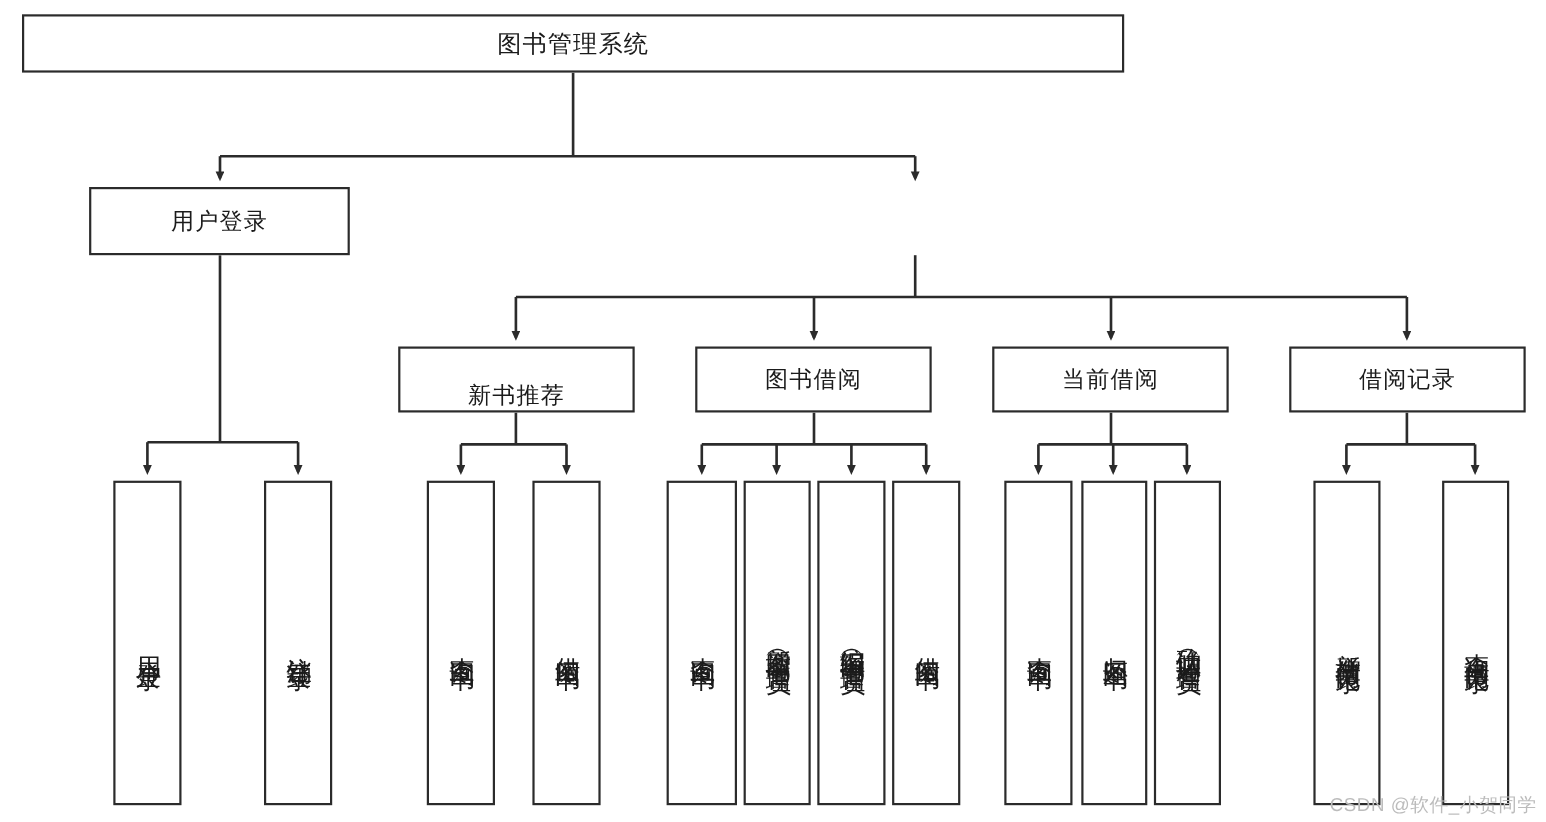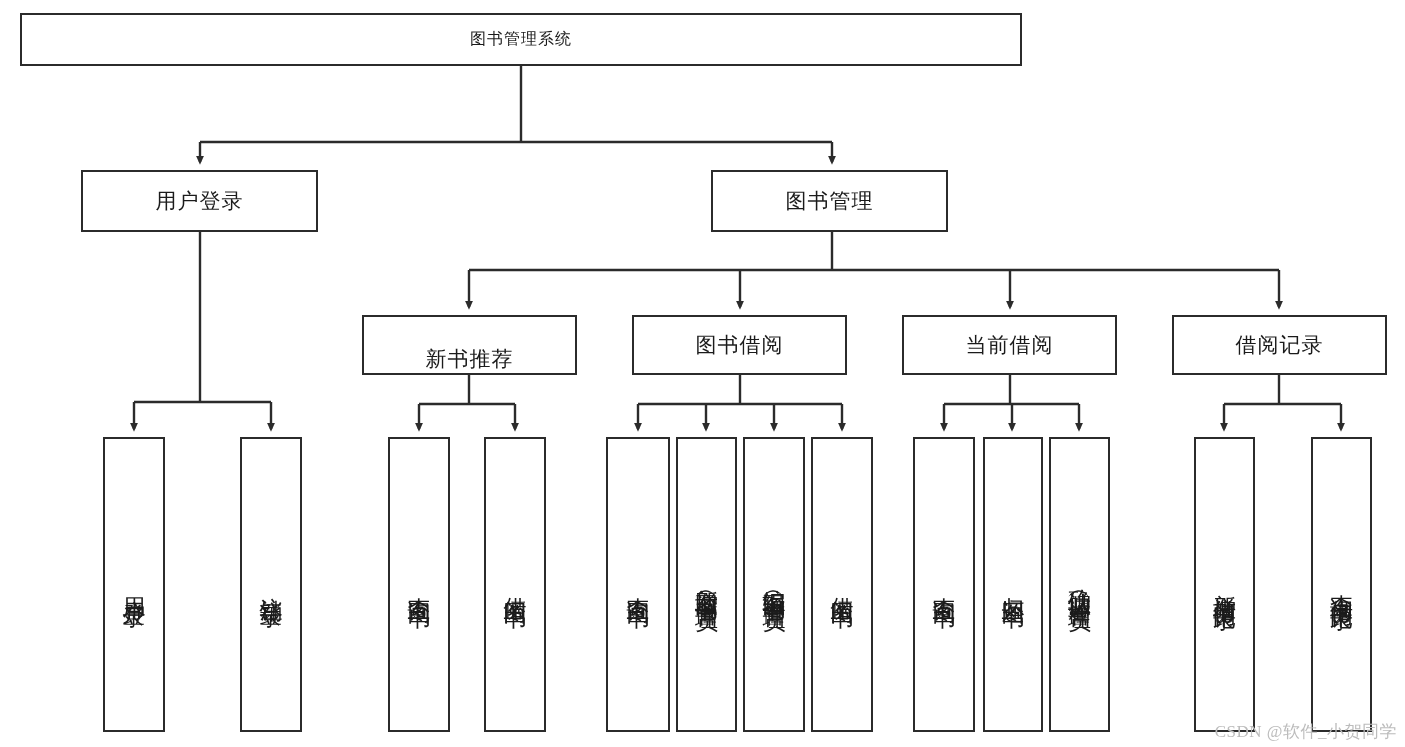--- a/index.html
+++ b/index.html
@@ -14,21 +14,21 @@
     position:absolute;
     box-sizing:border-box;
     background:#ffffff;
     border:2px solid #2b2b2b;
     display:flex;
     align-items:center;
     justify-content:center;
     color:#1b1b1b;
   }
   .node.horiz{font-size:21px;letter-spacing:1px;white-space:nowrap;}
-  .node.root{font-size:16px;}
+  .node.root{font-size:22px;}
   .node.leaf{
     writing-mode:vertical-rl;
     text-orientation:upright;
     font-size:23px;
     line-height:1.18;
     letter-spacing:3px;
     padding:6px 0;
     text-align:center;
   }
   .node.leaf .lbl{
@@ -36,21 +36,21 @@
     text-orientation:upright;
     display:block;
   }
   .watermark{
     position:absolute;
     right:8px;bottom:4px;
     font-size:17px;
     color:#bcbcbc;
     white-space:nowrap;
     letter-spacing:0.5px;
-    font-family:Liberation Serif, serif;
+    font-family:Liberation Sans, sans-serif;
   }
 </style>
 </head>
 <body>
 
 <div id="diagram-root">
 
   <svg id="edges" viewBox="0 0 1405 747">
     <defs>
       <marker id="arrow" markerWidth="10" markerHeight="10" refX="6.2" refY="4" orient="auto" markerUnits="userSpaceOnUse">
@@ -101,23 +101,20 @@
     </g>
   </svg>
 
   <div class="node horiz root" style="left:20px;top:13px;width:1002px;height:53px;">
     <span class="lbl">图书管理系统</span>
   </div>
 
   <div class="node horiz" style="left:81px;top:170px;width:237px;height:62px;">
     <span class="lbl">用户登录</span>
   </div>
-  <div class="node horiz" style="left:711px;top:170px;width:237px;height:62px;">
-    <span class="lbl">图书管理</span>
-  </div>
 
   <div class="node horiz" style="left:362px;top:315px;width:215px;height:60px;align-items:flex-end;">
     <span class="lbl">新书推荐</span>
   </div>
   <div class="node horiz" style="left:902px;top:315px;width:215px;height:60px;">
     <span class="lbl">当前借阅</span>
   </div>
   <div class="node horiz" style="left:632px;top:315px;width:215px;height:60px;">
     <span class="lbl">图书借阅</span>
   </div>

